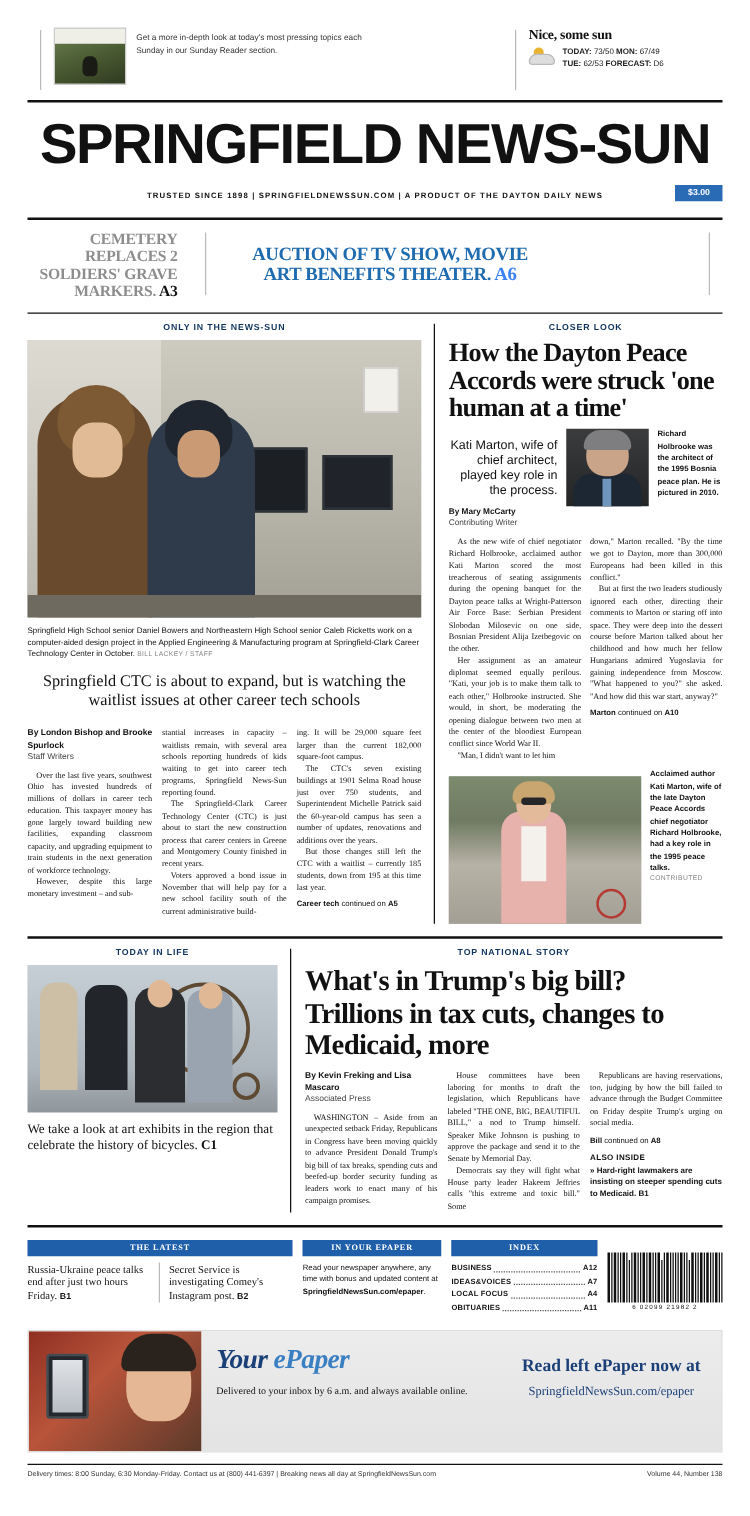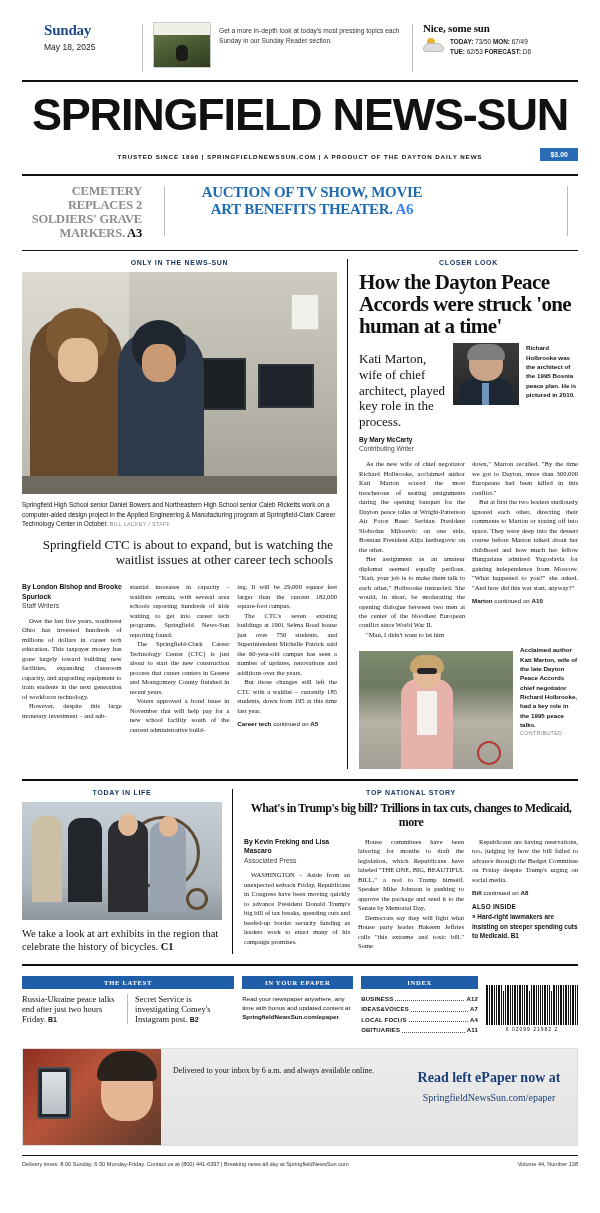--- a/index.html
+++ b/index.html
@@ -40,21 +40,21 @@
   .nameplate h1 {
     font-family: Liberation Sans, sans-serif; font-weight: bold;
     font-size: 45px; letter-spacing: -1.2px; line-height: 1;
   }
   .trustline { text-align: center; font-size: 6.2px; font-weight: bold; letter-spacing: 0.9px; padding: 12px 0 8px 0; }
   .price-row { position: relative; height: 0; }
   .price { position: absolute; right: 22px; top: -20px; background: #2a6bb5; color: #fff; font-size: 7px; font-weight: bold; padding: 3px 10px; }
   .rule-med { height: 2px; background: #111; margin: 6px 22px 0 22px; }
 
   
-  .promo { display: flex; align-items: flex-start; margin: 0 22px; padding: 8px 0 10px 0; gap: 12px; }
+  .promo { display: flex; align-items: center; margin: 0 22px; padding: 8px 0 10px 0; gap: 12px; }
   .promo-col { display: flex; align-items: center; }
   .promo-a { width: 120px; justify-content: flex-end; }
   .promo-a .txt { font-family: "Liberation Serif", serif; font-weight: bold; font-size: 12.5px; line-height: 1.12; color: #8d8d8d; text-align: right; letter-spacing: -0.2px; }
   .promo-a .pg { color: #111; }
   .promo-b { flex: 1; justify-content: center; padding: 0 6px; }
   .promo-b .txt { font-family: "Liberation Serif", serif; font-weight: bold; font-size: 15px; line-height: 1.1; color: #1f6bb0; text-align: center; letter-spacing: -0.3px; }
   .promo-b .pg { color: #3b82f6; }
   .promo-img { width: 96px; background: linear-gradient(150deg,#d8d2c6 0%,#b9b2a4 40%,#8a8376 100%); position: relative; overflow: hidden; flex: none; }
   .promo-img:before { content:""; position:absolute; left:46px; top:6px; width:34px; height:34px; border-radius:50%; background:#e2c4ac; }
   .promo-img:after { content:""; position:absolute; left:44px; top:36px; width:42px; height:30px; background:#222; border-radius: 12px 12px 0 0; }
@@ -84,36 +84,36 @@
   .lp-b2 { position: absolute; left: 96px; top: 58px; width: 86px; height: 164px; background: #2f3b4a; border-radius: 36px 36px 0 0; }
   .lp-b2h { position: absolute; left: 110px; top: 48px; width: 54px; height: 50px; background: #20262f; border-radius: 50% 50% 42% 42%; }
   .lp-b2f { position: absolute; left: 120px; top: 72px; width: 34px; height: 38px; background: #c99a74; border-radius: 42%; }
   .lp-desk { position: absolute; left: 0; bottom: 0; width: 100%; height: 18px; background: #6e6a60; }
   .lp-post { position: absolute; right: 18px; top: 22px; width: 28px; height: 36px; background: #f2f0ea; border: 1px solid #ccc; }
 
   .cutline { font-size: 6.4px; line-height: 1.52; color: #111; padding: 6px 0 0 0; }
   .cutline .credit { font-size: 5.4px; color: #888; letter-spacing: 0.3px; }
 
   .tech-head { font-family: "Liberation Serif", serif; font-weight: bold; font-size: 40px; line-height: 0.98; letter-spacing: -1.4px; padding: 10px 0 0 0; }
-  .tech-deck { font-family: "Liberation Serif", serif; font-size: 13px; line-height: 1.16; text-align: right; padding: 8px 4px 10px 4px; }
+  .tech-deck { font-family: "Liberation Serif", serif; font-size: 13px; line-height: 1.16; text-align: center; padding: 8px 4px 10px 4px; }
 
   .byline { font-size: 6.8px; font-weight: bold; line-height: 1.4; }
   .byline .role { font-weight: normal; color: #444; }
 
   .cols3 { display: flex; gap: 8px; padding-top: 5px; }
   .c3 { flex: 1; }
   .body-txt { font-family: "Liberation Serif", serif; font-size: 6.6px; line-height: 1.44; text-align: justify; color: #111; }
   .body-txt p { text-indent: 7px; }
   .body-txt p.noind { text-indent: 0; }
   .jump { font-size: 6.2px; padding-top: 5px; }
   .jump b { font-weight: bold; }
 
   
   .cl-head { font-family: "Liberation Serif", serif; font-weight: bold; font-size: 21px; line-height: 1.04; letter-spacing: -0.6px; }
-  .cl-deck { font-family: Liberation Serif, serif; font-size: 13px; line-height: 1.2; padding-top: 8px; }
+  .cl-deck { font-family: Liberation Sans, sans-serif; font-size: 10px; line-height: 1.2; padding-top: 8px; text-align: right; }
   .cl-by { font-size: 6.6px; font-weight: bold; padding-top: 7px; line-height: 1.35; }
   .cl-by .role { font-weight: normal; color: #444; }
   .cl-top { display: flex; gap: 7px; padding-top: 6px; }
   .cl-col { flex: 1; }
   .holb-photo { width: 66px; height: 62px; flex: none; position: relative; overflow: hidden; background: linear-gradient(180deg,#3b3c3e 0%,#232426 100%); }
   .holb-photo .hh { position: absolute; left: 16px; top: 4px; width: 34px; height: 34px; background: #c9a488; border-radius: 48% 48% 44% 44%; }
   .holb-photo .hhair { position: absolute; left: 14px; top: 1px; width: 38px; height: 16px; background: #7e7e80; border-radius: 18px 18px 4px 4px; }
   .holb-photo .hsuit { position: absolute; left: 6px; top: 36px; width: 54px; height: 28px; background: #1d2733; border-radius: 14px 14px 0 0; }
   .holb-photo .htie { position: absolute; left: 29px; top: 40px; width: 7px; height: 22px; background: #6f95bd; }
   .holb-cap { font-size: 6.2px; font-weight: bold; line-height: 1.5; }
@@ -141,21 +141,21 @@
   .lf-wheel2 { position: absolute; right: 14px; bottom: 10px; width: 22px; height: 22px; border: 3px solid #5e4a33; border-radius: 50%; }
   .lf-d1 { position: absolute; left: 10px; top: 14px; width: 30px; height: 86px; background: #cdbfa6; border-radius: 12px 12px 0 0; }
   .lf-d2 { position: absolute; left: 46px; top: 16px; width: 34px; height: 84px; background: #22252a; border-radius: 12px 12px 0 0; }
   .lf-p1 { position: absolute; left: 86px; top: 18px; width: 40px; height: 92px; background: #2b2d31; border-radius: 14px 14px 0 0; }
   .lf-p1h { position: absolute; left: 96px; top: 12px; width: 20px; height: 22px; background: #e0b896; border-radius: 50%; }
   .lf-p2 { position: absolute; left: 128px; top: 20px; width: 36px; height: 90px; background: #9aa3b0; border-radius: 12px 12px 0 0; }
   .lf-p2h { position: absolute; left: 137px; top: 14px; width: 19px; height: 21px; background: #e0b896; border-radius: 50%; }
   .life-deck { font-family: "Liberation Serif", serif; font-size: 10.5px; line-height: 1.2; padding-top: 8px; }
   .life-deck .pg { font-weight: bold; }
 
-  .nat-head { font-family: "Liberation Serif", serif; font-weight: bold; font-size: 12px; line-height: 1.1; letter-spacing: -0.5px; text-align: center; }
+  .nat-head { font-family: "Liberation Serif", serif; font-weight: bold; font-size: 23px; line-height: 1.1; letter-spacing: -0.5px; }
   .nat-cols { display: flex; gap: 8px; padding-top: 8px; }
   .nat-c { flex: 1; }
   .inside-h { font-size: 6.4px; font-weight: bold; padding-top: 7px; letter-spacing: 0.3px; }
   .inside-t { font-size: 6.4px; font-weight: bold; line-height: 1.5; padding-top: 2px; }
 
   
   .botbar { display: flex; margin: 10px 22px 0 22px; gap: 8px; align-items: stretch; }
   .bb-latest { width: 218px; }
   .bb-epaper { width: 114px; }
   .bb-index { width: 120px; }
@@ -197,24 +197,20 @@
 
   
   .footer { margin: 9px 22px 0 22px; border-top: 1px solid #111; padding-top: 5px; display: flex; justify-content: space-between; font-size: 5.6px; color: #333; }
 </style>
 </head>
 <body>
 
 <div class="page">
 
   <div class="skybox">
-    <div class="sky-date">
-      <div class="sky-day">Sunday</div>
-      <div class="sky-full">May 18, 2025</div>
-    </div>
     <div class="vrule"></div>
     <div class="sky-ep">
       <div class="ep-thumb"></div>
       <div class="ep-txt">
         <div class="ep-sub">Get a more in-depth look at today's most pressing topics each Sunday in our Sunday Reader section.</div>
       </div>
     </div>
     <div class="vrule"></div>
     <div class="sky-wx">
       <div class="wx-title">Nice, some sun</div>
@@ -541,20 +537,23 @@
   </div>
 
   <div class="ad">
     <div class="ad-img">
       <div class="tab"></div>
         <div class="face"></div>
         <div class="hair"></div>
     </div>
     <div class="ad-txt">
       <div class="ad-left">
+        <div class="ad-title">
+          <span>Your </span><span class="blue">ePaper</span>
+        </div>
         <div class="ad-body">Delivered to your inbox by 6 a.m. and always available online.</div>
       </div>
       <div class="ad-right">
         <div class="ad-cta">Read left ePaper now at</div>
         <div class="ad-url">SpringfieldNewsSun.com/epaper</div>
       </div>
     </div>
   </div>
 
   <div class="footer">

